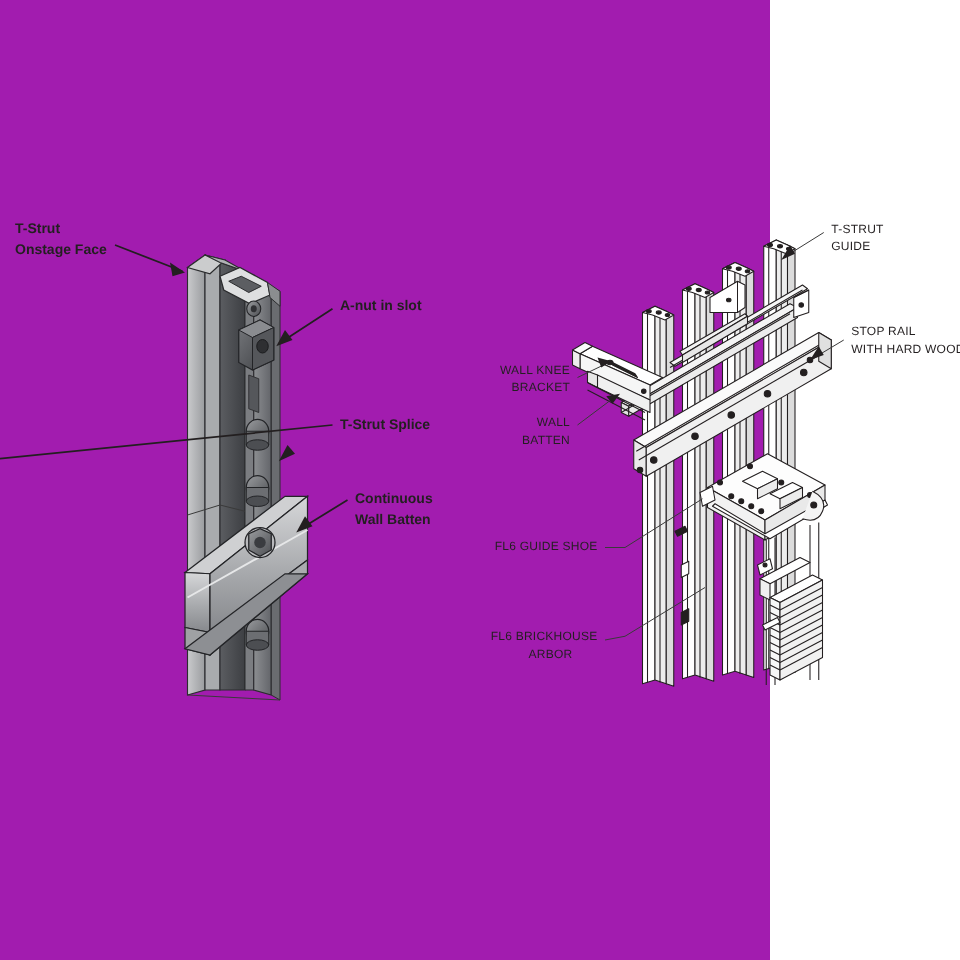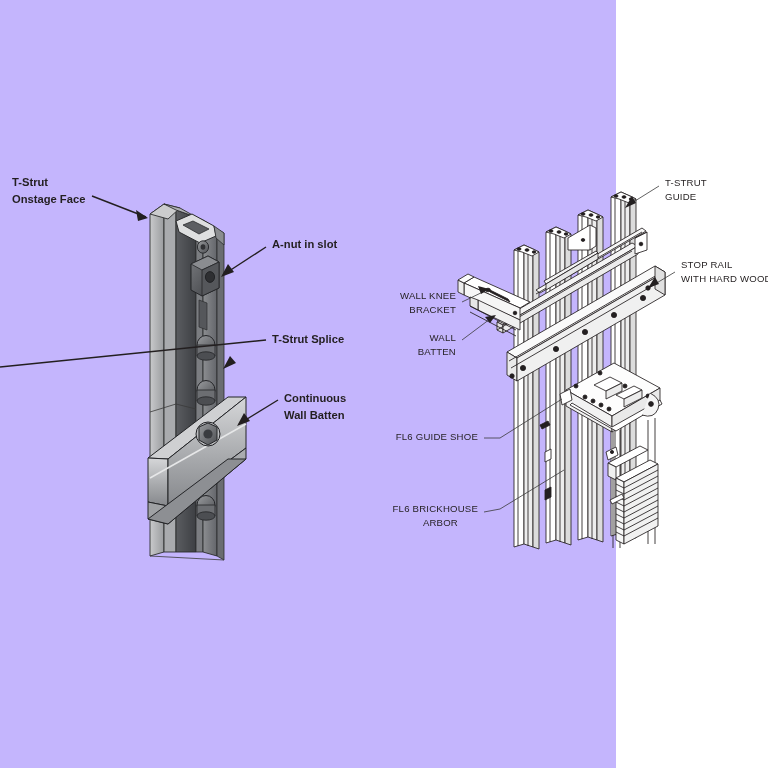--- a/index.html
+++ b/index.html
@@ -1,19 +1,19 @@
 <!DOCTYPE html>
 <html><head>
 <meta charset="utf-8">
 <title>T-Strut Guide System Technical Diagram</title>
 <style>
   html,body{margin:0;padding:0;background:#ffffff;}
   body{width:768px;height:768px;overflow:hidden;
        font-family:"Liberation Sans","DejaVu Sans",sans-serif;}
-  #stage{position:relative;width:616px;height:768px;background:#c4b5fd;}
+  #stage{position:relative;width:616px;height:768px;background:#a21caf;}
   svg{display:block;}
   .lbl{font-family:"Liberation Sans","DejaVu Sans",sans-serif;fill:#231f20;}
   .lbl-left{font-size:11.2px;font-weight:600;}
   .lbl-right{font-size:9.6px;font-weight:400;letter-spacing:.2px;}
   .ldr{stroke:#231f20;stroke-width:1.4;fill:none;}
   .ldr-thin{stroke:#3a3a3a;stroke-width:.8;fill:none;}
   .ah{fill:#231f20;}
 </style>
 </head>
 <body>

